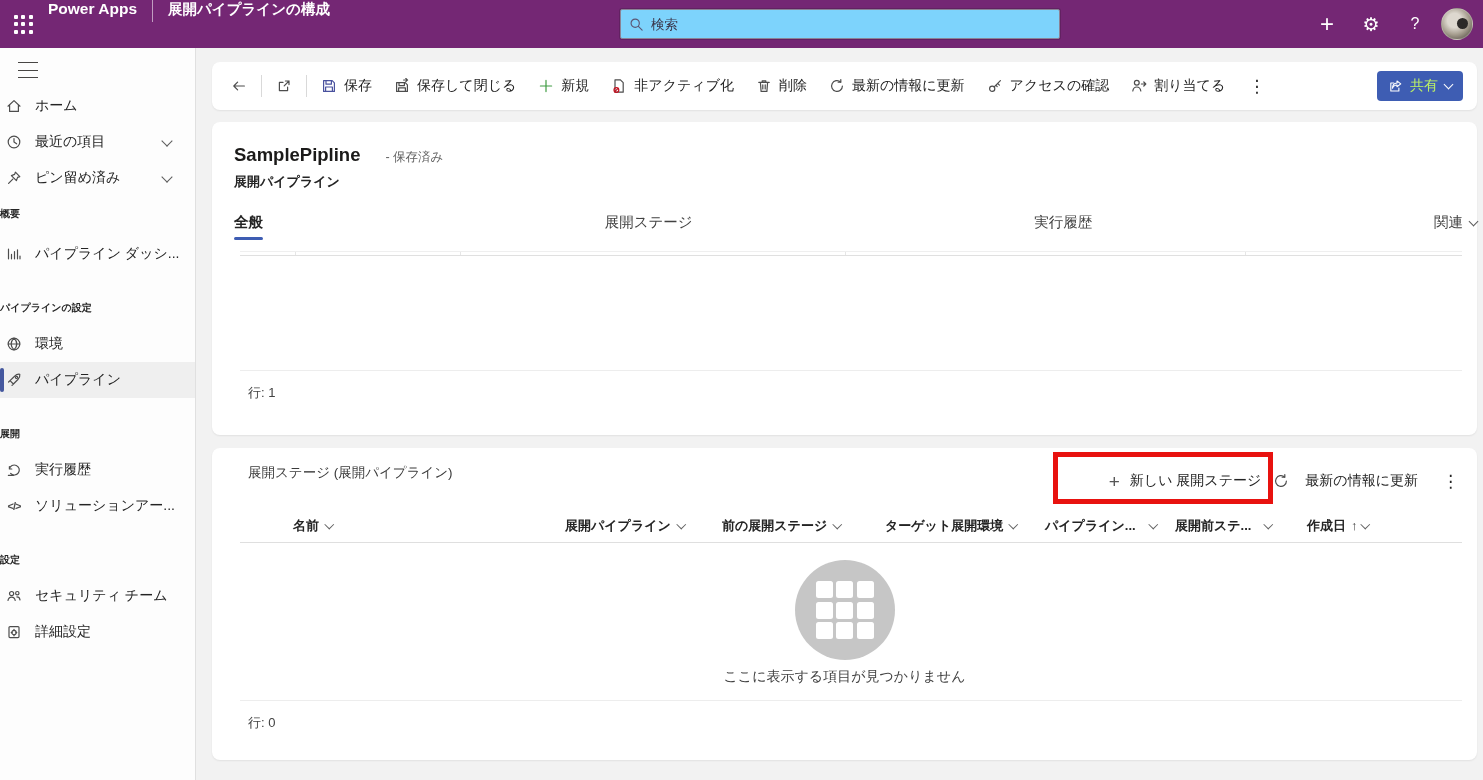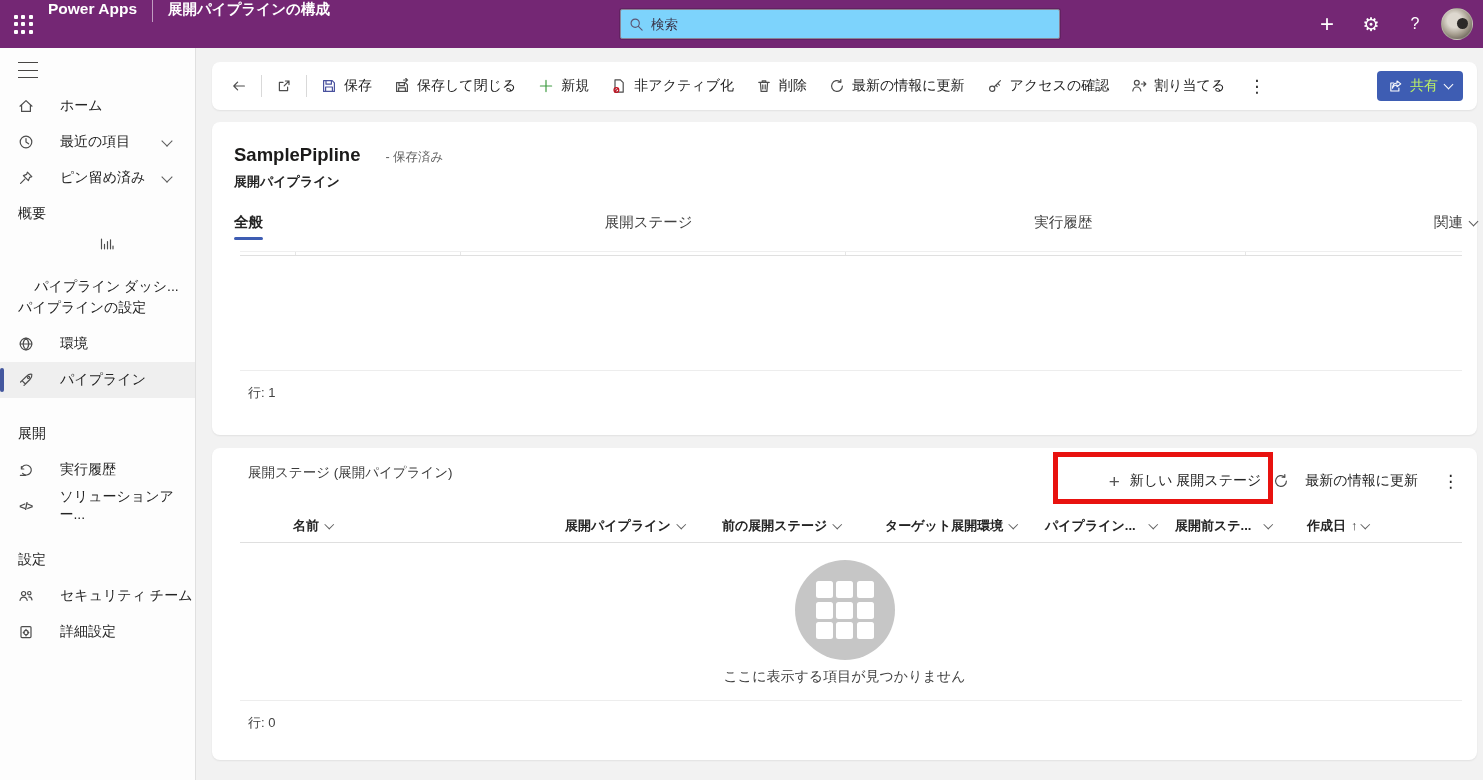--- a/index.html
+++ b/index.html
@@ -29,29 +29,29 @@
   .tb-btn{width:44px;height:48px;display:flex;align-items:center;justify-content:center;color:#fff;cursor:pointer;font-size:16px;}
   .tb-plus{font-size:24px;font-weight:300;line-height:1;}
   .tb-gear{font-size:19px;}
   .avatar{width:32px;height:32px;border-radius:50%;margin-left:4px;cursor:pointer;background:radial-gradient(circle at 42% 38%,#ddd8cf 0 28%,#a79f90 55%,#6b6459 80%,#4c463e);border:1px solid rgba(255,255,255,.25);position:relative;overflow:hidden;}
   .avatar::after{content:'';position:absolute;right:4px;top:9px;width:11px;height:11px;border-radius:50%;background:#2c2a28;}
 
   
   .sidebar{position:absolute;left:0;top:48px;bottom:0;width:196px;background:#fdfdfd;border-right:1px solid #e0e0e0;z-index:5;}
   .hamburger{margin:14px 0 10px 18px;width:20px;height:16px;display:flex;flex-direction:column;justify-content:space-between;cursor:pointer;}
   .hamburger i{height:0;border-top:1.6px solid #484644;}
-  .nav-item{height:36px;display:flex;align-items:center;gap:26px;padding-left:18px;font-size:14px;color:var(--ink);cursor:pointer;position:relative;}
+  .nav-item{height:36px;display:flex;align-items:center;gap:13px;padding-left:6px;font-size:14px;color:var(--ink);cursor:pointer;position:relative;}
   .nav-item:first-of-type{margin-top:9px;}
   .nav-item.sel{background:#efefef;}
   .nav-item.sel::before{content:'';position:absolute;left:0;top:6px;bottom:6px;width:3.5px;background:#44579e;border-radius:2px;}
-  .nav-section{height:36px;display:flex;align-items:center;padding-left:18px;font-size:14px;font-weight:400;color:var(--ink);}
+  .nav-section{height:36px;display:flex;align-items:center;font-size:10px;font-weight:700;color:var(--ink);}
   .nav-section.mt{margin-top:18px;}
   .nav-chev{position:absolute;right:24px;width:8px;height:8px;border-right:1.4px solid #5c5c5c;border-bottom:1.4px solid #5c5c5c;transform:rotate(45deg);top:13px;}
   .code-glyph{font-size:11px;font-weight:700;color:var(--icon);letter-spacing:-1px;width:16px;text-align:center;}
-  .dash4{margin-top:4px;flex-direction:column;}
+  .dash4{margin-top:4px;}
 
   
   .main{position:absolute;left:196px;top:48px;right:0;bottom:0;background:#f2f2f2;}
   .card{position:absolute;left:16px;width:1265px;background:#fff;border-radius:8px;box-shadow:0 1px 2px rgba(0,0,0,.07);}
 
   
   .cmdbar{top:14px;height:48px;display:flex;align-items:center;padding:0 8px;}
   .cmd-btn{display:flex;align-items:center;gap:7px;padding:0 11px;height:36px;font-size:14px;color:var(--ink);cursor:pointer;border-radius:4px;white-space:nowrap;}
   .cmd-div{width:1px;height:22px;background:#d9d9d9;margin:0 3px;}
   .cmd-more{font-size:17px;color:var(--ink);padding:0 12px;cursor:pointer;}

